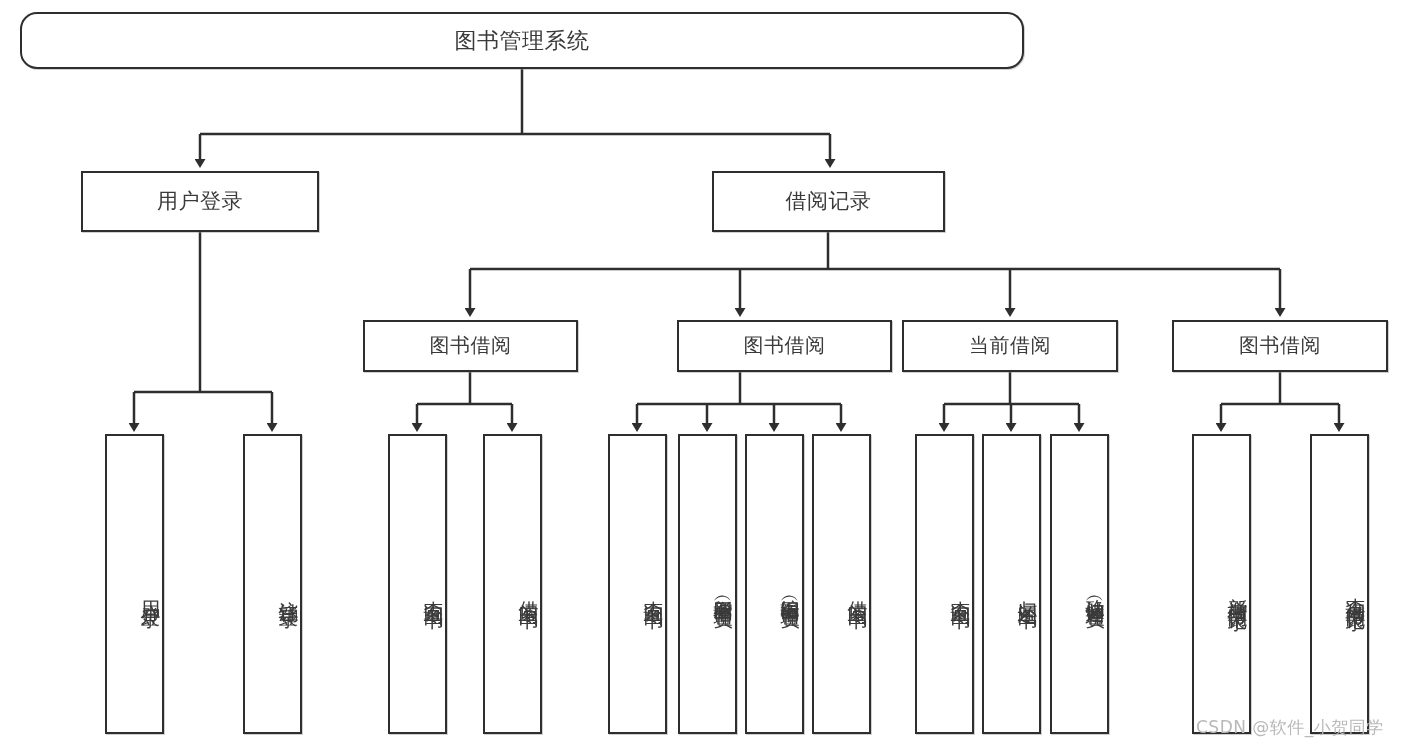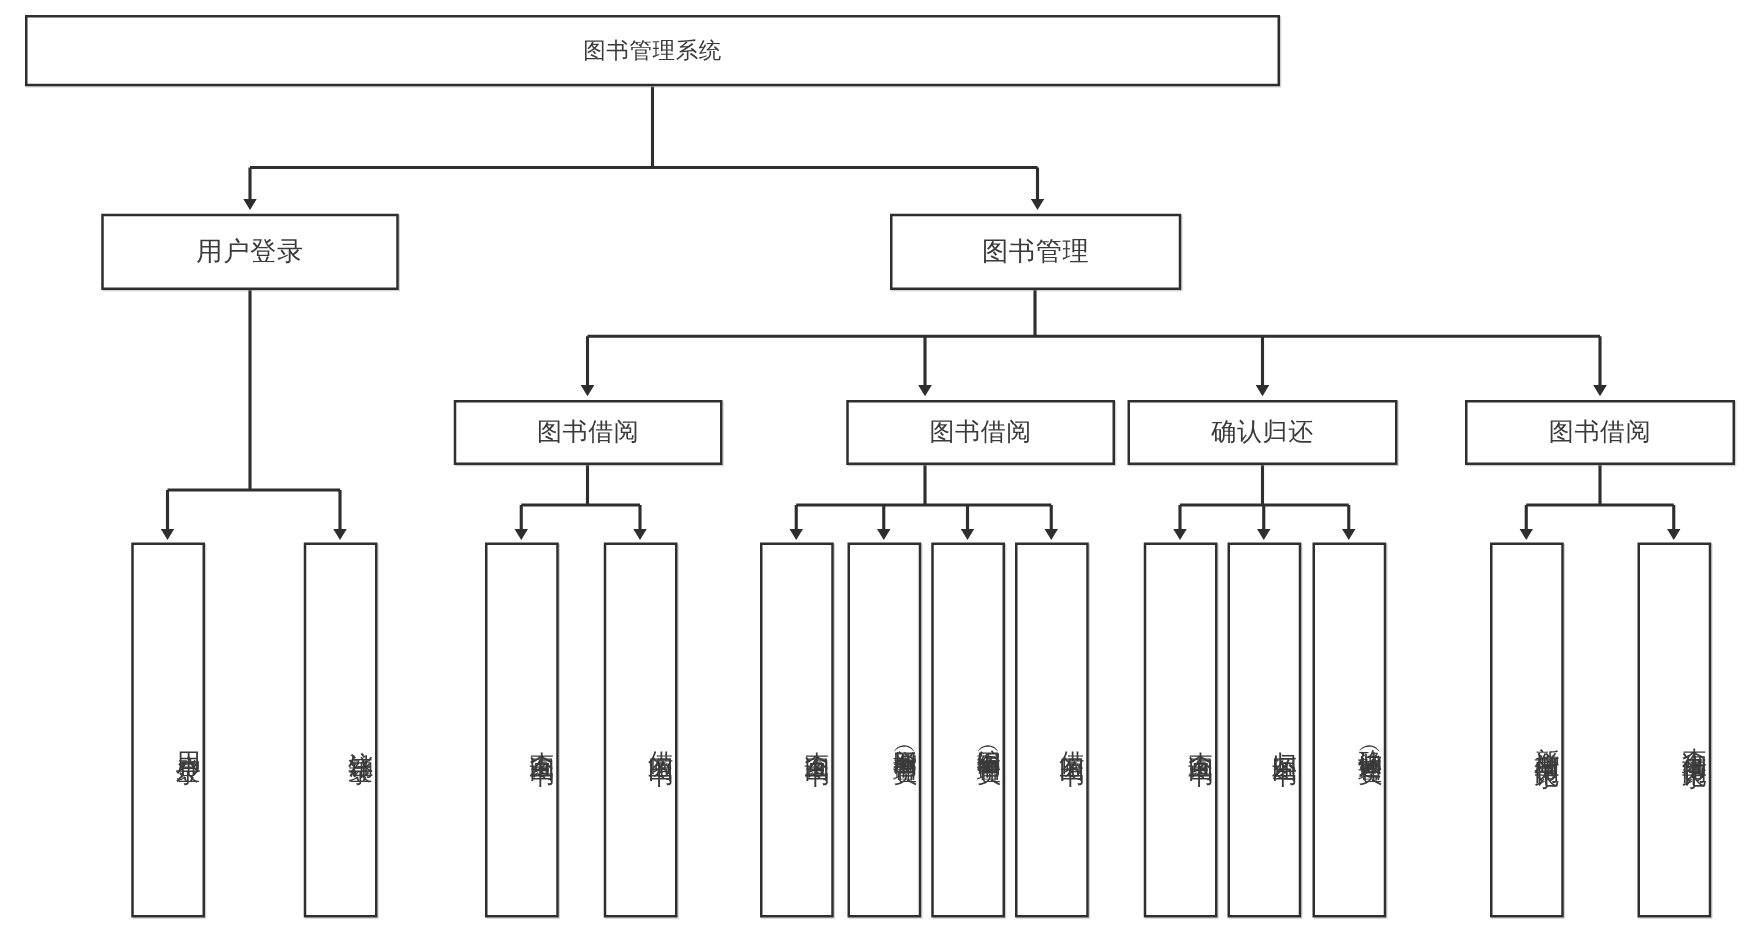--- a/index.html
+++ b/index.html
@@ -32,21 +32,21 @@
     background: #ffffff;
     display: flex;
     align-items: center;
     justify-content: center;
     color: #3a3a3a;
     font-size: 21px;
     line-height: 1.18;
     letter-spacing: 0.5px;
     box-shadow: 1px 1px 0 rgba(150,150,150,0.45);
   }
-  .node.root     { font-size: 18px; }
+  .node.root     { font-size: 22px; border-radius: 17px; }
   .node.level2   { font-size: 21px; }
   .node.level3   { font-size: 20px; }
   .node.leaf {
     writing-mode: vertical-rl;
     text-orientation: upright;
     font-size: 20px;
     letter-spacing: 3px;
     padding-top: 14px;
     align-items: flex-start;
     justify-content: center;
@@ -112,38 +112,39 @@
       <path d="M1221,404 L1339,404"></path>
       <path d="M1221,404 L1221,424" marker-end="url(#arrow)"></path>
       <path d="M1339,404 L1339,424" marker-end="url(#arrow)"></path>
     </g>
   </svg>
 
   <div class="node root" id="node-root" style="left: 20px; top: 12px; width: 1004px; height: 57px;">图书管理系统</div>
 
   <div id="level2-nodes">
       <div class="node level2" style="left: 81px; top: 171px; width: 238px; height: 61px;">用户登录</div>
-      <div class="node level2" style="left: 712px; top: 171px; width: 233px; height: 61px;">图书管理</div>
+      <div class="node level2" style="left: 712px; top: 171px; width: 233px; height: 61px;">借阅记录</div>
     </div>
   <div id="level3-nodes">
       <div class="node level3" style="left: 363px; top: 320px; width: 215px; height: 52px;">图书借阅</div>
       <div class="node level3" style="left: 633px; top: 320px; width: 215px; height: 52px; margin-left: 44px;">图书借阅</div>
-      <div class="node level3" style="left: 902px; top: 320px; width: 216px; height: 52px;">确认归还</div>
+      <div class="node level3" style="left: 902px; top: 320px; width: 216px; height: 52px;">当前借阅</div>
       <div class="node level3" style="left: 1172px; top: 320px; width: 216px; height: 52px;">图书借阅</div>
     </div>
   <div id="leaf-nodes">
       <div class="node leaf" style="left: 105px; top: 434px; width: 59px; height: 300px;">用户登录</div>
       <div class="node leaf" style="left: 243px; top: 434px; width: 59px; height: 300px;">注销登录</div>
       <div class="node leaf" style="left: 388px; top: 434px; width: 59px; height: 300px;">查询图书</div>
       <div class="node leaf" style="left: 483px; top: 434px; width: 59px; height: 300px;">借阅图书</div>
       <div class="node leaf" style="left: 608px; top: 434px; width: 59px; height: 300px;">查询图书</div>
       <div class="node leaf tall-text" style="left: 678px; top: 434px; width: 59px; height: 300px;">新增图书（管理员）</div>
       <div class="node leaf tall-text" style="left: 745px; top: 434px; width: 59px; height: 300px;">编辑图书（管理员）</div>
       <div class="node leaf" style="left: 812px; top: 434px; width: 59px; height: 300px;">借阅图书</div>
       <div class="node leaf" style="left: 915px; top: 434px; width: 59px; height: 300px;">查询图书</div>
       <div class="node leaf" style="left: 982px; top: 434px; width: 59px; height: 300px;">归还图书</div>
       <div class="node leaf tall-text" style="left: 1050px; top: 434px; width: 59px; height: 300px;">确认归还（管理员）</div>
       <div class="node leaf" style="left: 1192px; top: 434px; width: 59px; height: 300px;">新增借阅记录</div>
       <div class="node leaf" style="left: 1310px; top: 434px; width: 59px; height: 300px;">查询借阅记录</div>
     </div>
 
+  <div class="watermark" style="left: 1196px; top: 716px;">CSDN @软件_小贺同学</div>
 
 </div>
 
 </body></html>

